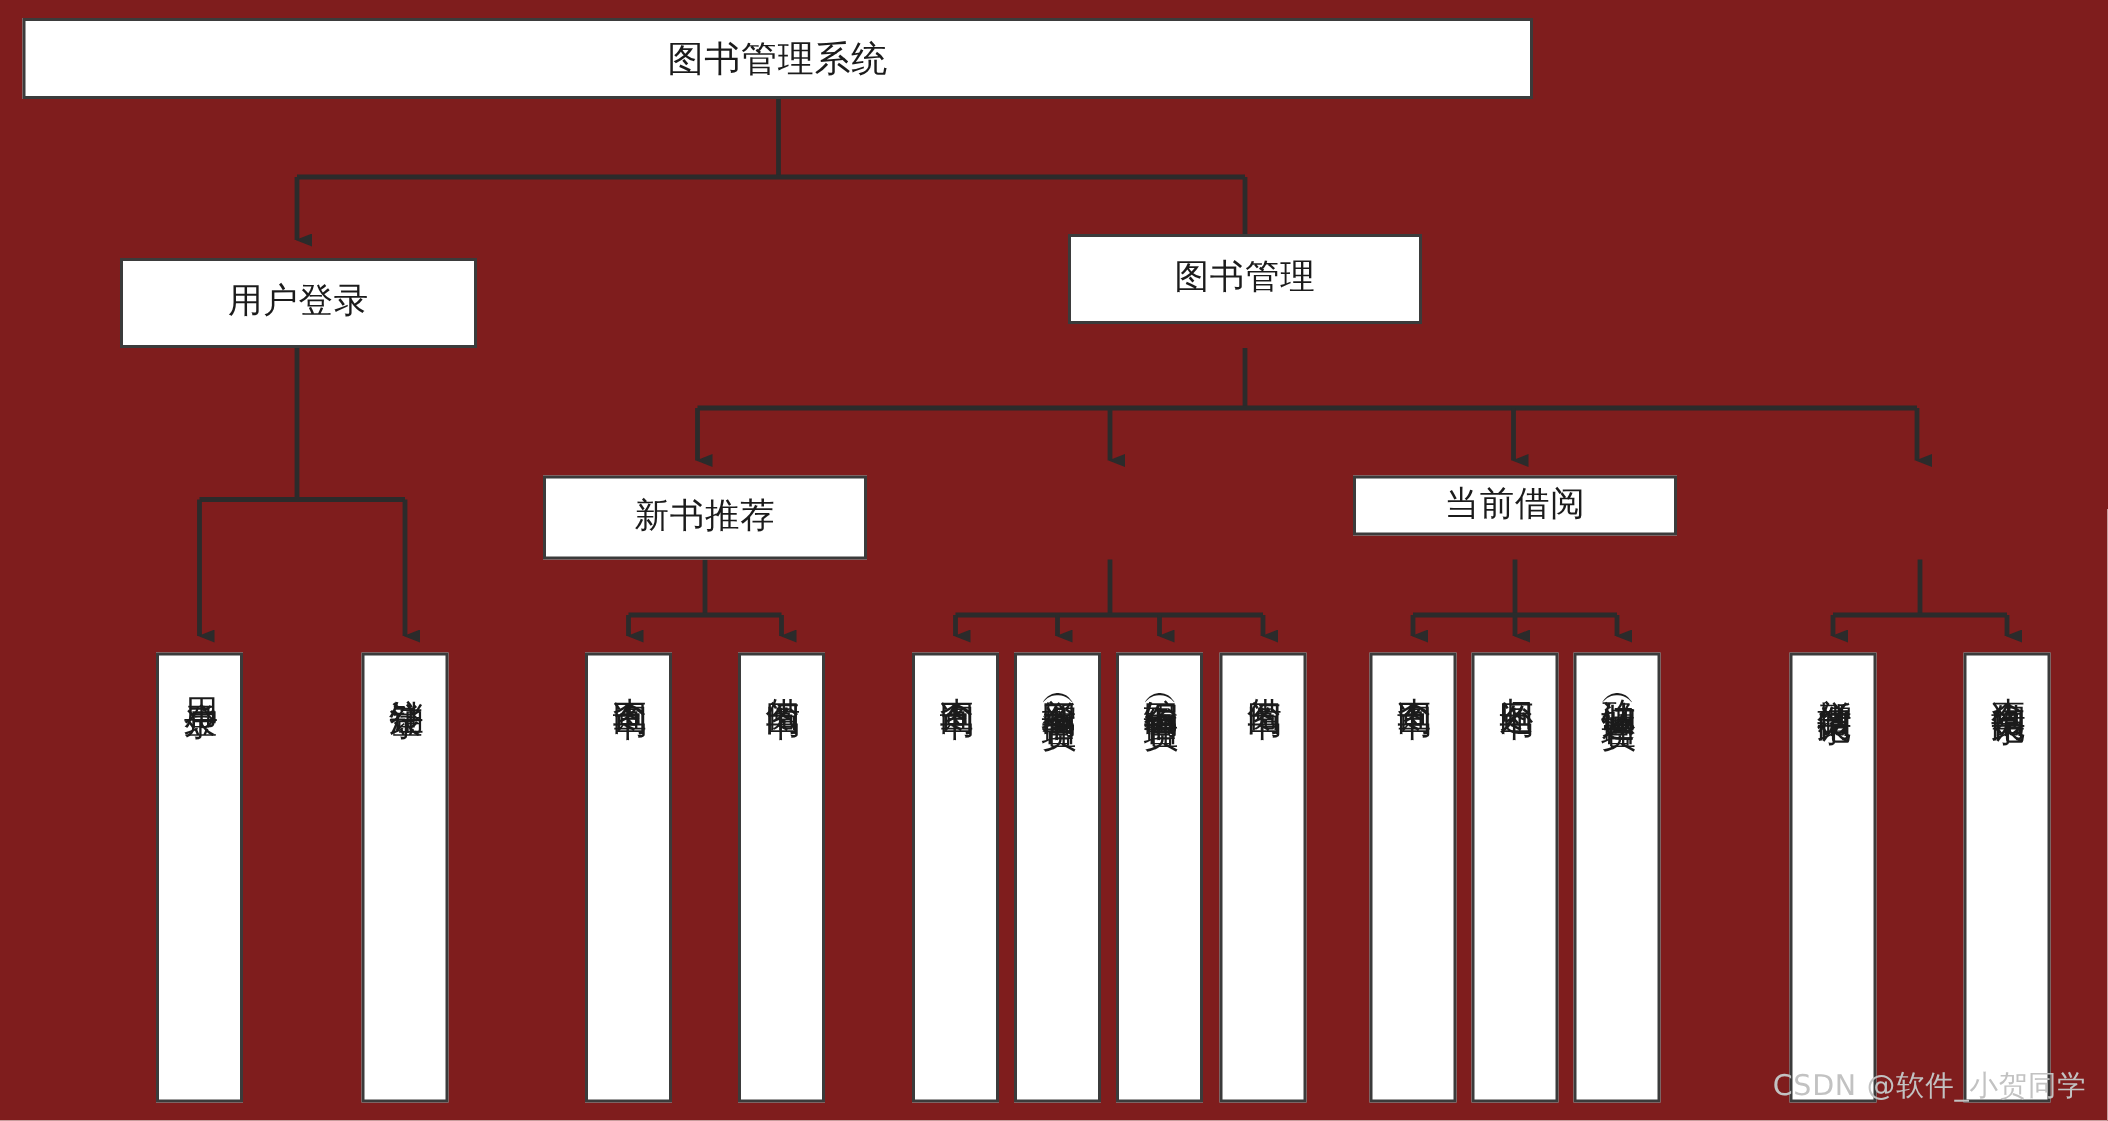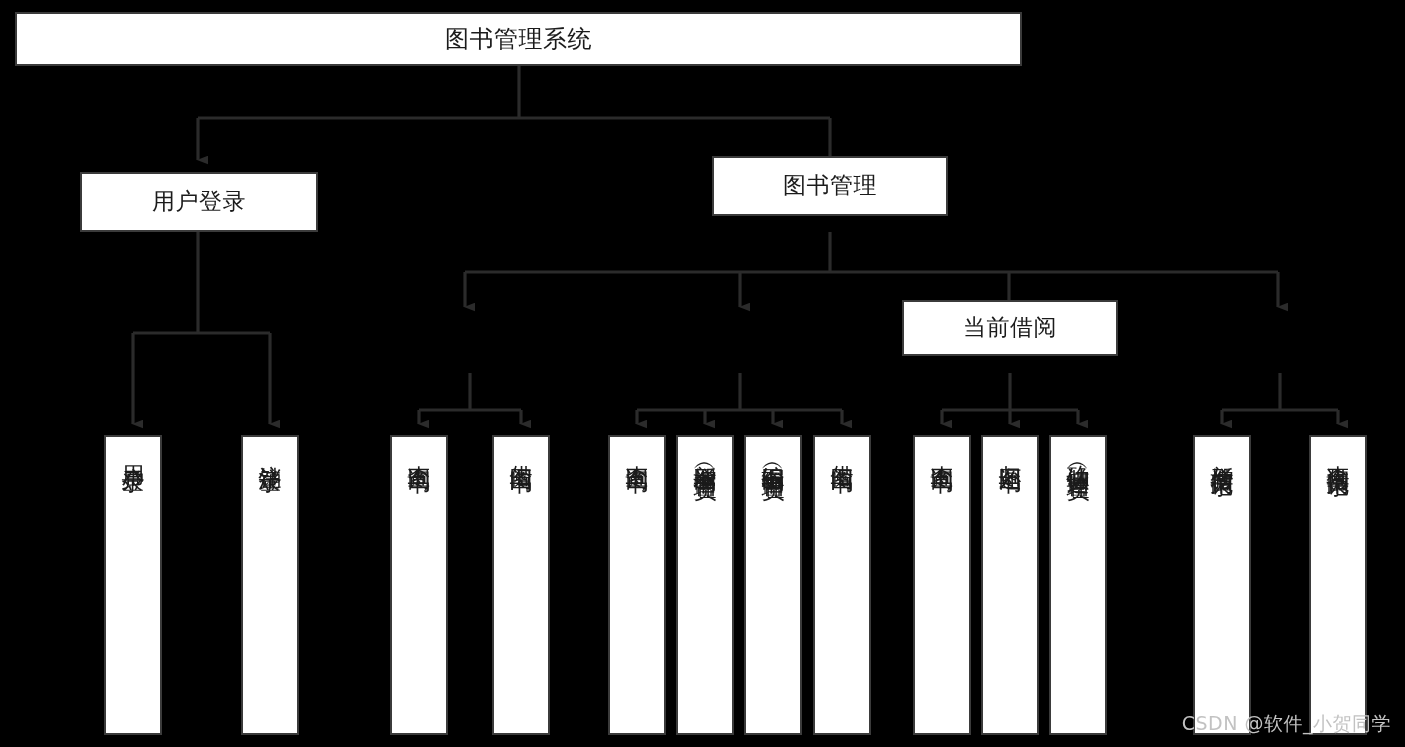--- a/index.html
+++ b/index.html
@@ -7,21 +7,21 @@
     padding: 0;
     background: #ffffff;
   }
   body {
     font-family: "DejaVu Sans", "Liberation Sans", sans-serif;
   }
   #canvas {
     position: relative;
     width: 1405px;
     height: 747px;
-    background: #000000;
+    background: #7f1d1d;
     overflow: hidden;
   }
   svg.edges {
     position: absolute;
     left: 0;
     top: 0;
     width: 1405px;
     height: 747px;
     pointer-events: none;
   }
@@ -128,21 +128,24 @@
     <span class="lbl">图书管理系统</span>
   </div>
 
   <div class="node horiz" style="left:80px; top:172px; width:238px; height:60px;">
     <span class="lbl">用户登录</span>
   </div>
   <div class="node horiz" style="left:712px; top:156px; width:236px; height:60px;">
     <span class="lbl">图书管理</span>
   </div>
 
-  <div class="node horiz" style="left:902px; top:300px; width:216px; height:56px;">
+  <div class="node horiz" style="left:362px; top:317px; width:216px; height:56px;">
+    <span class="lbl">新书推荐</span>
+  </div>
+  <div class="node horiz" style="left:902px; top:317px; width:216px; height:40px;">
     <span class="lbl">当前借阅</span>
   </div>
 
   <div class="node vert" style="left:104px; top:435px; width:58px; height:300px;">
     <span class="lbl">用户登录</span>
   </div>
   <div class="node vert" style="left:241px; top:435px; width:58px; height:300px;">
     <span class="lbl">注销登录</span>
   </div>
 

